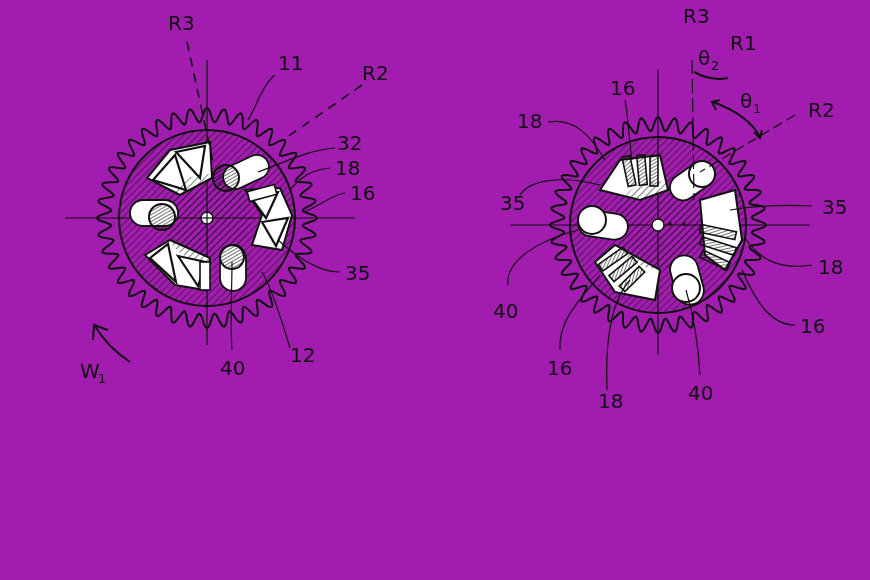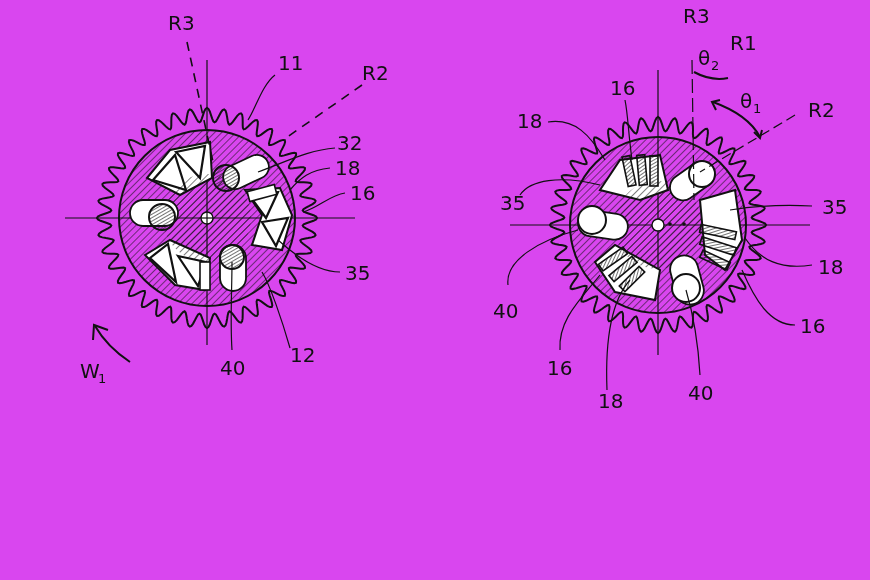--- a/index.html
+++ b/index.html
@@ -1,16 +1,16 @@
 <!DOCTYPE html>
 <html><head>
 <meta charset="utf-8">
 <style>
   html, body { margin: 0; padding: 0; background: #ffffff; }
-  #canvas { position: relative; width: 870px; height: 580px; background: #d946ef; overflow: hidden; }
+  #canvas { position: relative; width: 870px; height: 580px; background: #a21caf; overflow: hidden; }
   svg { position: absolute; left: 0; top: 0; }
   .lbl { font-family: "DejaVu Sans", sans-serif; font-size: 20px; fill: #111111; }
   .lbl-sm { font-family: "DejaVu Sans", sans-serif; font-size: 13px; fill: #111111; }
   .ink { stroke: #111111; fill: none; stroke-width: 2; }
   .thin { stroke: #111111; fill: none; stroke-width: 1.2; }
   .dash { stroke: #111111; fill: none; stroke-width: 1.6; stroke-dasharray: 9 7; }
 </style>
 </head>
 <body>
 

